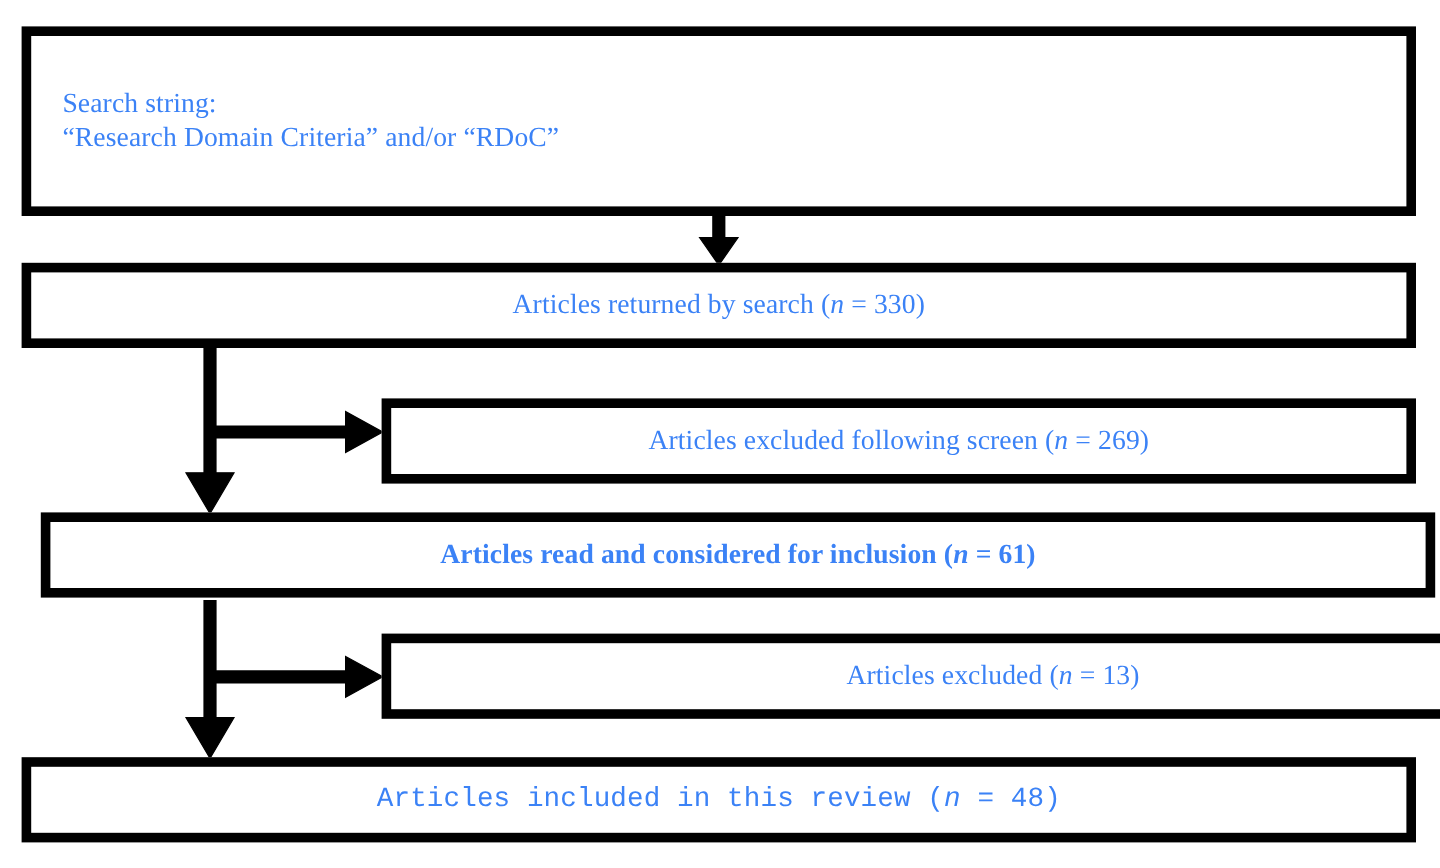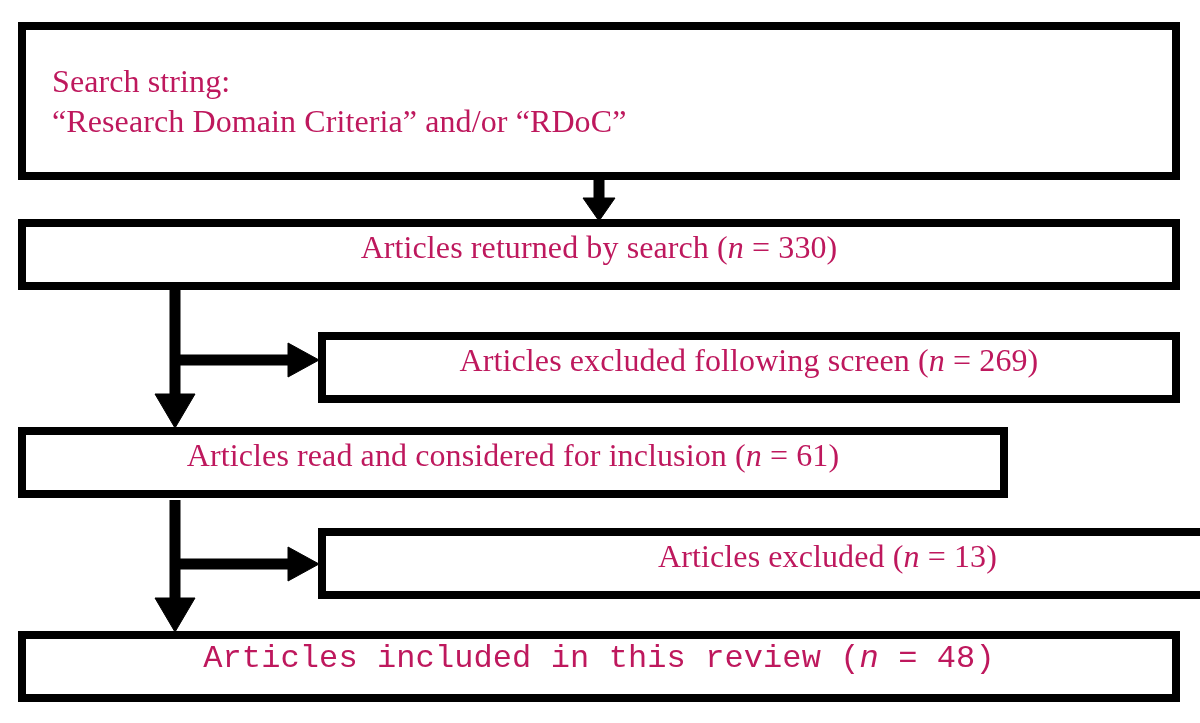--- a/index.html
+++ b/index.html
@@ -20,27 +20,27 @@
     overflow: hidden;
   }
 
   
   .node {
     position: absolute;
     box-sizing: border-box;
     background: #ffffff;
     border: 8px solid #000000;
     display: flex;
-    align-items: flex-start;
+    align-items: center;
     justify-content: center;
   }
   .node .label {
-    font-size: 32px;
+    font-size: 23px;
     line-height: 1.26;
-    color: #be185d;
+    color: #3b82f6;
     white-space: nowrap;
     letter-spacing: 0.1px;
   }
   .node.multiline {
     justify-content: flex-start;
     align-items: center;
   }
   .node.multiline .label {
     white-space: normal;
     text-align: left;
@@ -111,21 +111,21 @@
   </div>
 
   <div class="node" style="left:18px; top:219px; width:1162px; height:71px;">
     <div class="label"><span>Articles returned by search (</span><span class="italic-n">n</span><span> = </span><span>330</span><span>)</span></div>
   </div>
 
   <div class="node" style="left:318px; top:332px; width:862px; height:71px;">
     <div class="label"><span>Articles excluded following screen (</span><span class="italic-n">n</span><span> = </span><span>269</span><span>)</span></div>
   </div>
 
-  <div class="node" style="left:18px; top:427px; width:990px; height:71px;">
+  <div class="node" style="left:34px; top:427px; width:1162px; height:71px;font-weight:bold;">
     <div class="label"><span>Articles read and considered for inclusion (</span><span class="italic-n">n</span><span> = </span><span>61</span><span>)</span></div>
   </div>
 
   <div class="node" style="left:318px; top:528px; width:1019px; height:71px;">
     <div class="label"><span>Articles excluded (</span><span class="italic-n">n</span><span> = </span><span>13</span><span>)</span></div>
   </div>
 
   <div class="node" style="left:18px; top:631px; width:1162px; height:71px;font-family:Liberation Mono, monospace;">
     <div class="label"><span>Articles included in this review (</span><span class="italic-n">n</span><span> = </span><span>48</span><span>)</span></div>
   </div>

